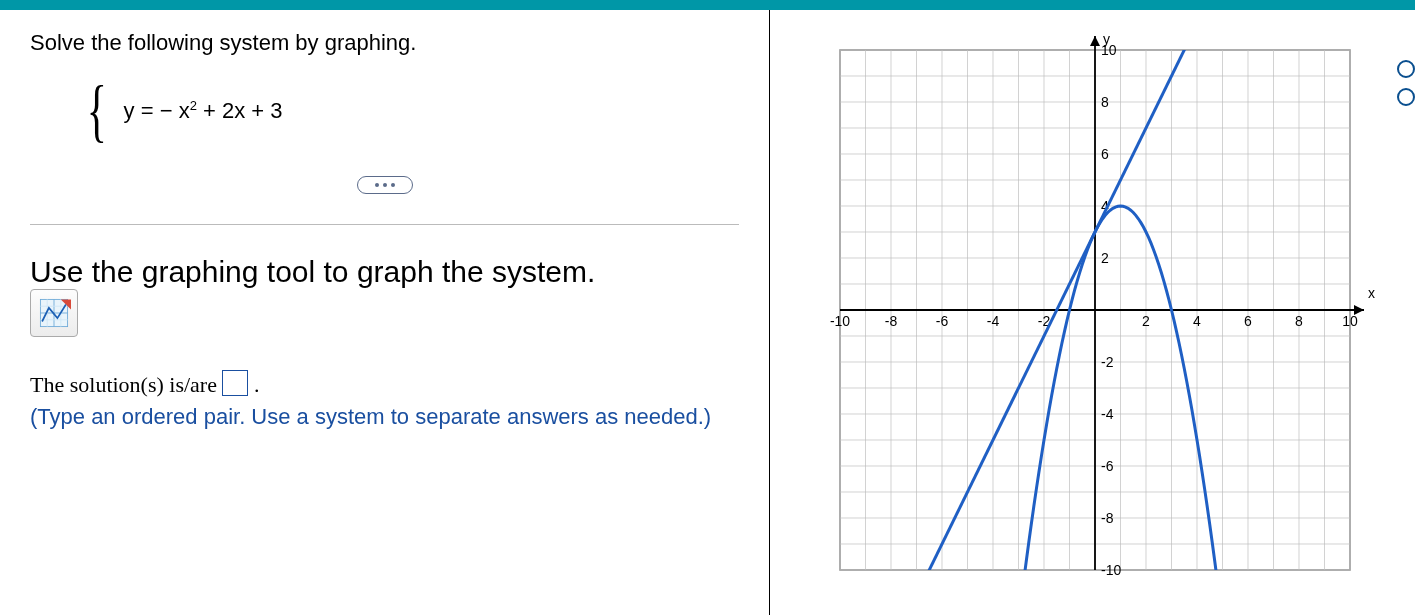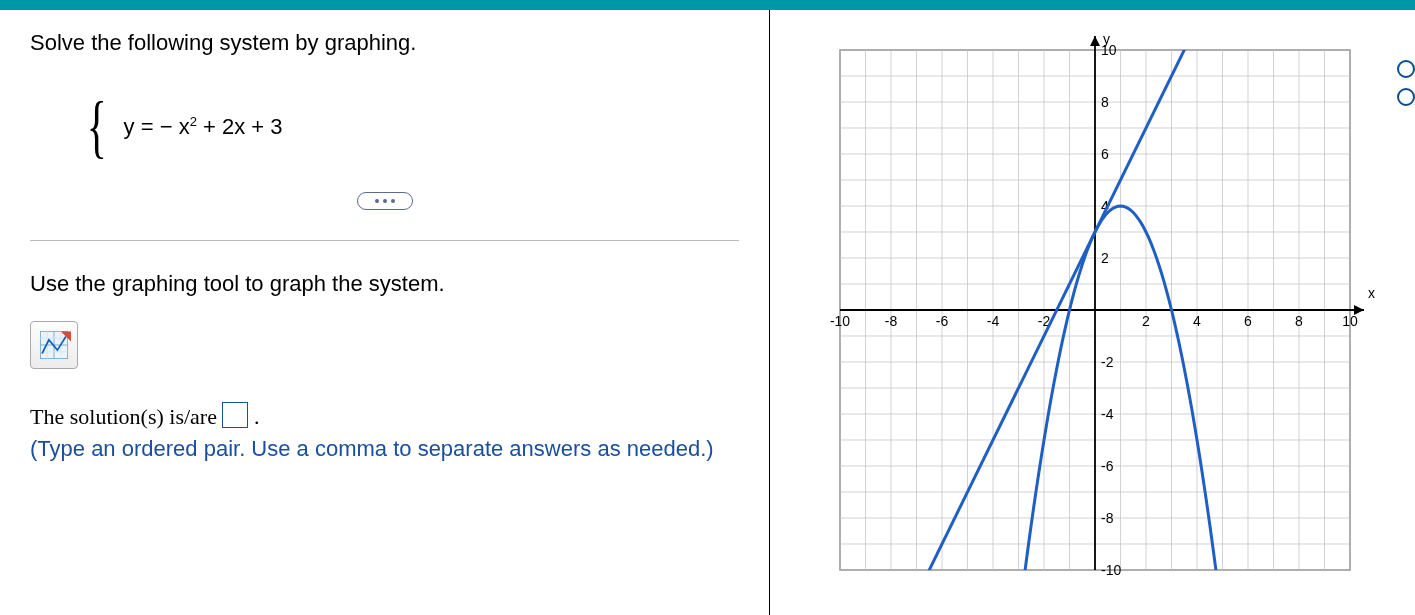--- a/index.html
+++ b/index.html
@@ -27,21 +27,21 @@
     padding: 20px 30px 20px 30px;
     position: relative;
   }
   .right {
     flex: 1;
     position: relative;
     padding: 20px 0 0 0;
   }
   .prompt {
     font-size: 22px;
-    margin-bottom: 36px;
+    margin-bottom: 20px;
   }
   .equations {
     display: flex;
     align-items: center;
     margin-left: 50px;
     margin-bottom: 30px;
   }
   .brace {
     font-size: 70px;
     line-height: 70px;
@@ -66,22 +66,21 @@
     justify-content: center;
     margin: 0 auto 30px auto;
     cursor: pointer;
   }
   .ellipsis-pill span {
     width:4px;height:4px;border-radius:50%;
     background:#5b6b8a;margin:0 2px;
   }
   .hr { border: none; border-top: 1px solid #bbb; margin: 0 0 30px 0; }
   .graph-instr {
-    font-size: 22px;
-    margin-bottom: 24px;
+    font-size: 30px;
   }
   .tool-btn {
     width: 48px; height: 48px;
     border: 1px solid #aaa;
     border-radius: 4px;
     display: flex; align-items:center; justify-content:center;
     margin-bottom: 30px;
     cursor: pointer;
     background: linear-gradient(#fdfdfd,#ececec);
   }
@@ -167,21 +166,21 @@
         <polygon points="28,4 40,4 40,16" fill="#d84a3a"></polygon>
         <polyline points="6,30 14,14 24,26 34,10" fill="none" stroke="#1a5fb4" stroke-width="2"></polyline>
       </svg>
     </div>
 
     <div class="answer-line">
       <span>The solution(s) is/are </span>
       <span class="answer-input"></span>
       <span>.</span>
     </div>
-    <div class="hint">(Type an ordered pair. Use a comma to separate answers as needed.)</div>
+    <div class="hint">(Type an ordered pair. Use a system to separate answers as needed.)</div>
   </div>
 
   <div class="right">
     <div class="chart-wrap">
       <svg id="chart" width="590" height="560">
           <rect x="40" y="20" width="510" height="520" fill="none" stroke="#888" stroke-width="1.5"></rect>
           <line x1="40" y1="540" x2="40" y2="20" stroke="#bfbfbf" stroke-width="0.7"></line>
           <line x1="65.5" y1="540" x2="65.5" y2="20" stroke="#bfbfbf" stroke-width="0.7"></line>
           <line x1="91" y1="540" x2="91" y2="20" stroke="#bfbfbf" stroke-width="0.7"></line>
           <line x1="116.5" y1="540" x2="116.5" y2="20" stroke="#bfbfbf" stroke-width="0.7"></line>

